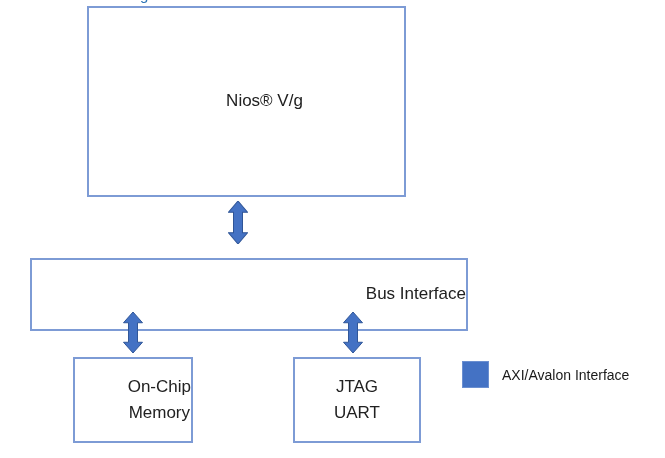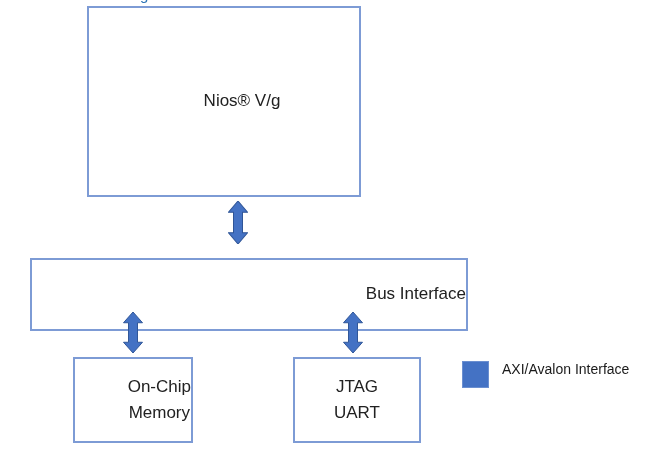--- a/index.html
+++ b/index.html
@@ -18,35 +18,35 @@
     border: 2px solid var(--box_border, #7d9bd5);
     box-sizing: border-box;
     display: flex;
     align-items: center;
     justify-content: center;
     text-align: center;
     font-size: 17px;
     line-height: 1.55;
     white-space: pre-line;
   }
-  .block-cpu    { left: 87px;  top: 6px;   width: 274px; height: 191px; padding-left: 36px; }
+  .block-cpu    { left: 87px;  top: 6px;   width: 319px; height: 191px; padding-left: 36px; }
   .block-bus    { left: 30px;  top: 258px; width: 438px; height: 73px; justify-content: flex-end;  }
   .block-memory { left: 73px;  top: 357px; width: 120px; height: 86px; justify-content: flex-end;  }
   .block-uart   { left: 293px; top: 357px; width: 128px; height: 86px;  }
   .arrow { position: absolute; width: 20px; }
   .arrow-top   { left: 228px; top: 201px; height: 43px; }
   .arrow-left  { left: 123px; top: 312px; height: 41px; }
   .arrow-right { left: 343px; top: 312px; height: 41px; }
   .arrow svg { display: block; width: 100%; height: 100%; }
   .arrow-shape { fill: var(--arrow_fill, #4472c4); stroke: var(--arrow_stroke, #2f5597); stroke-width: 1; }
   .legend {
     position: absolute;
     left: 462px; top: 361px;
     display: flex;
-    align-items: flex-start;
+    align-items: center;
   }
   .legend-swatch {
     width: 27px; height: 27px;
     background: var(--legend_swatch, #4472c4);
     border: 1px solid var(--legend_swatch_border, #6b8fd0);
     box-sizing: border-box;
   }
   .legend-label {
     margin-left: 13px;
     font-size: 14px;

